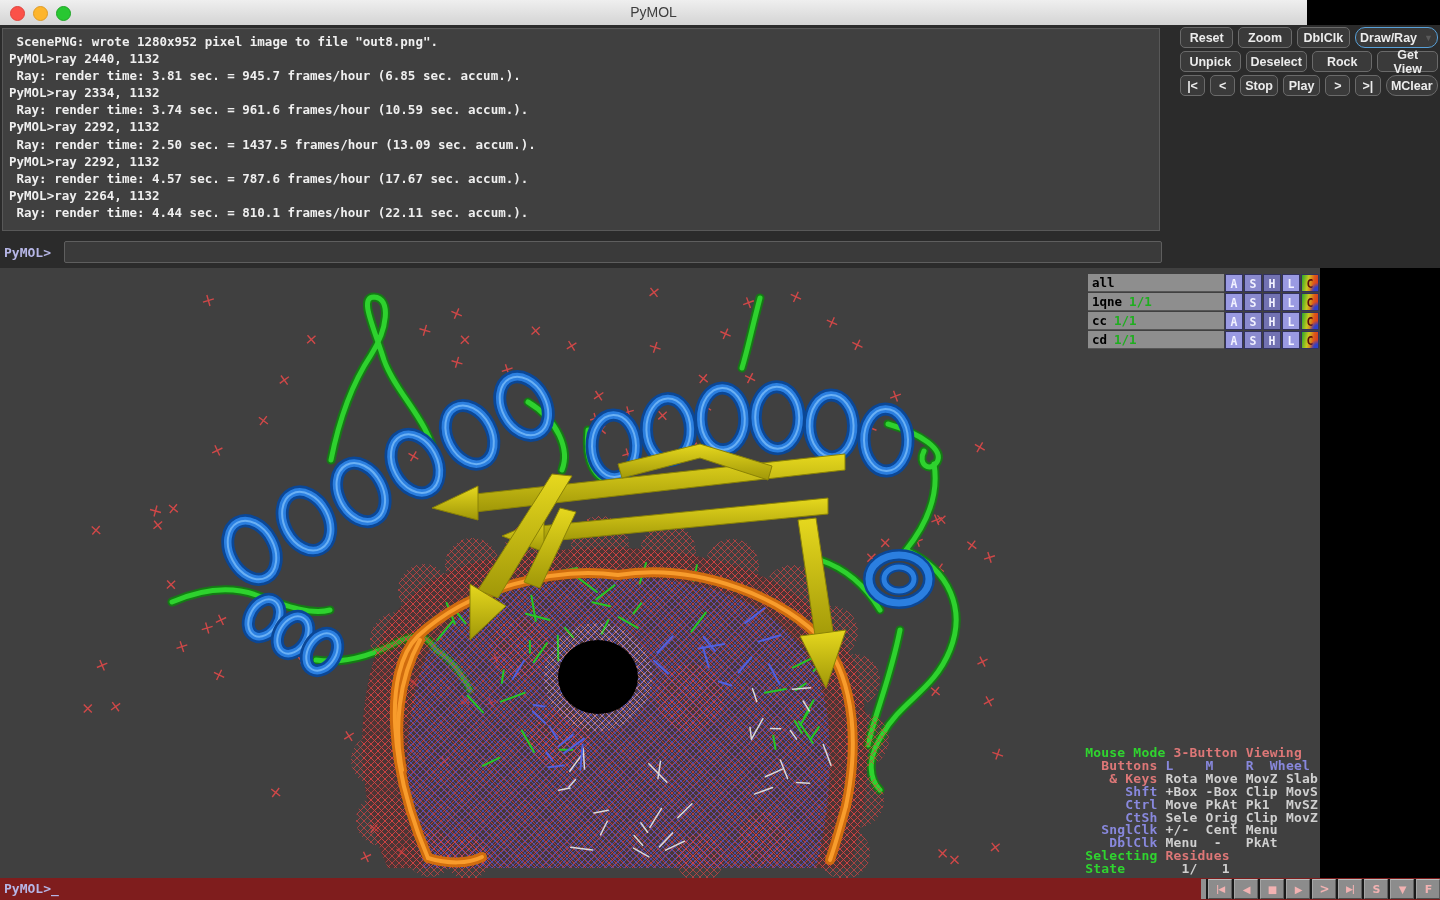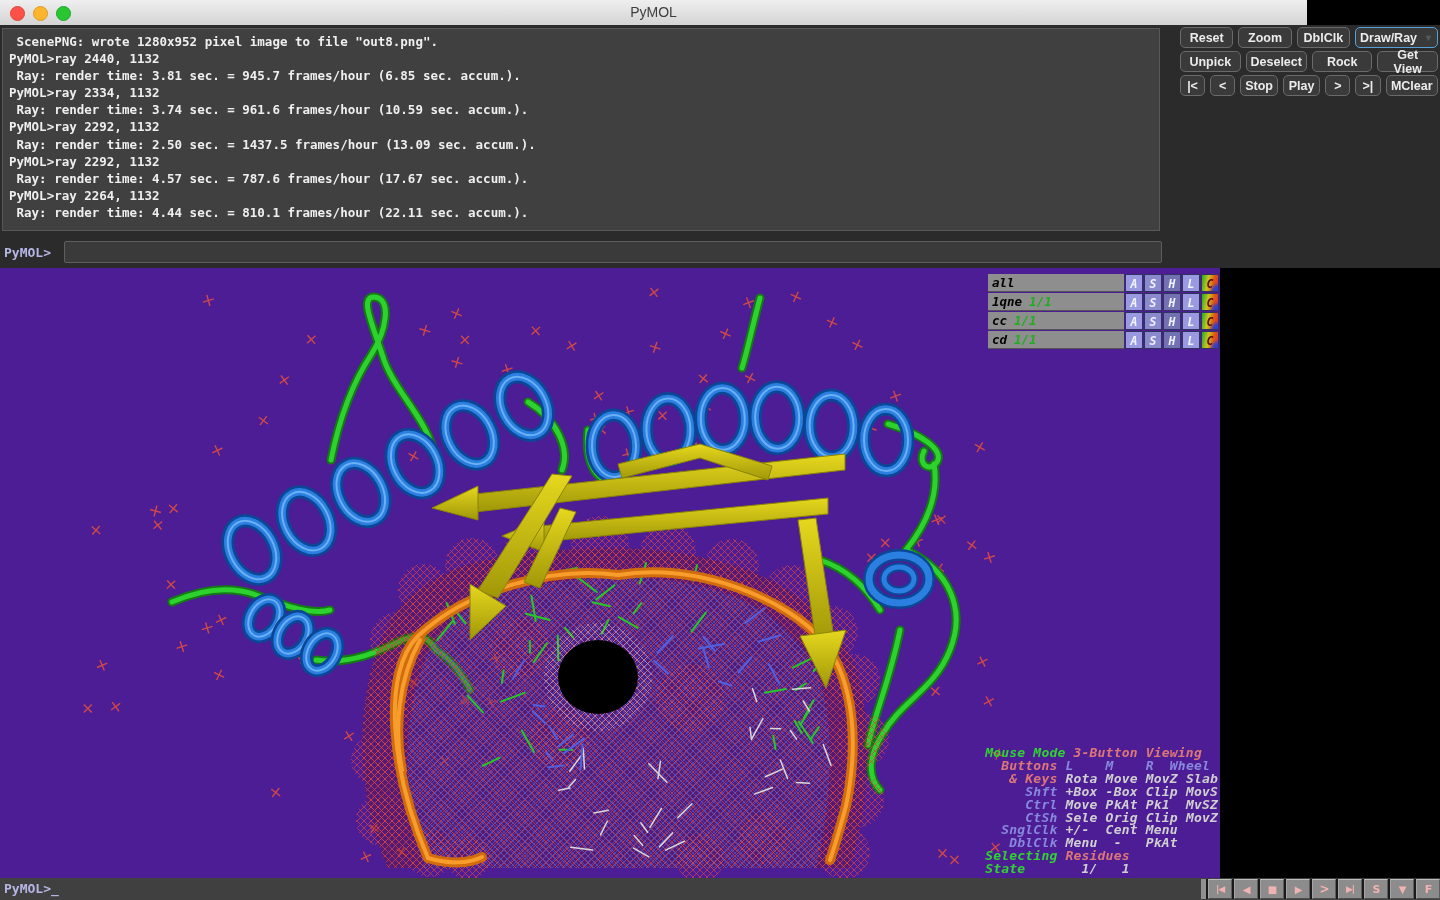--- a/index.html
+++ b/index.html
@@ -27,25 +27,25 @@
     background:#3a3a3a;border:1px solid #5e5e5e;border-radius:2px;
     color:#ddd;font-family:"DejaVu Sans Mono",monospace;font-size:12.5px;padding:0 5px;}
   
   .controls{position:absolute;left:1180px;top:2px;width:258px;}
   .crow{display:flex;gap:5px;margin-bottom:3px;}
   .crow3{justify-content:center;gap:8px;}
   .btn{flex:1;height:21px;background:#3a3a3a;border:1.5px solid #6a6a6a;border-radius:5px;
     color:#ececec;font-family:"Liberation Sans",sans-serif;font-weight:bold;font-size:12.5px;
     display:flex;align-items:center;justify-content:center;padding:0 4px;cursor:default;gap:5px;}
   .btn.narrow{flex:0.55;}
-  .btn.wide{flex:1.55;}
+  .btn.wide{flex:1.55;border-radius:10px;}
   .btn.active{border-color:#57a0d8;}
   .btn .caret{color:#5a5a5a;font-size:9px;margin-left:2px;}
   
-  .viewport{position:absolute;top:268px;left:0;width:1220px;height:610px;background:#4c1d95;font-style:italic;}
+  .viewport{position:absolute;top:268px;left:0;width:1320px;height:610px;background:#404040;}
   .viewport svg{position:absolute;top:0;left:0;}
   
   .objpanel{position:absolute;top:6px;right:1px;width:231px;}
   .objrow{display:flex;height:18px;margin-bottom:1px;}
   .objname{flex:1;background:#8e8e8e;border-bottom:1px solid #555;color:#000;
     font-family:"DejaVu Sans Mono",monospace;font-weight:bold;font-size:12.5px;
     line-height:18px;padding-left:4px;white-space:pre;}
   .objname .cnt{color:#1fae1f;margin-left:7px;}
   .ob{width:16px;margin-left:1px;text-align:center;font-family:"DejaVu Sans Mono",monospace;
     font-weight:bold;font-size:11.5px;line-height:18px;color:#f2f2ff;border:1px solid #32325e;}
@@ -55,21 +55,21 @@
   .ob-C{background:linear-gradient(100deg,#28a828 0%,#c8c820 38%,#e05818 68%,#d03028 100%);
     color:#5c0d0d;position:relative;}
   .ob-C::after{content:"";position:absolute;right:0;bottom:0;width:8px;height:8px;
     background:radial-gradient(circle at 100% 100%,#3040c8 35%,rgba(48,64,200,0) 75%);}
   
   .mousepanel{position:absolute;top:479px;right:2px;
     font-family:"DejaVu Sans Mono",monospace;font-weight:bold;font-size:13px;
     line-height:12.9px;letter-spacing:0.2px;white-space:pre;}
   .c-green{color:#2fd42f;} .c-salmon{color:#dd7777;} .c-blue{color:#8888dd;} .c-gray{color:#d0d0d0;}
   
-  .bottombar{position:absolute;top:878px;left:0;width:1440px;height:22px;background:#404040;}
+  .bottombar{position:absolute;top:878px;left:0;width:1440px;height:22px;background:#7f1d1d;}
   .bprompt{position:absolute;left:4px;top:3px;
     font-family:"DejaVu Sans Mono",monospace;font-weight:bold;font-size:13px;color:#b6b6e6;}
   .playback{position:absolute;right:0;top:1px;height:20px;display:flex;gap:2px;background:#1a1a1a;}
   .pbnub{width:5px;background:#909090;}
   .pb{width:24px;height:20px;background:#8c8c8c;
     border-top:1px solid #bdbdbd;border-left:1px solid #a5a5a5;
     border-right:1px solid #5e5e5e;border-bottom:1px solid #4e4e4e;
     color:#f2b2b2;font-family:"DejaVu Sans",sans-serif;font-weight:bold;font-size:10px;
     display:flex;align-items:center;justify-content:center;letter-spacing:-1px;cursor:default;padding:0;}
 </style>

